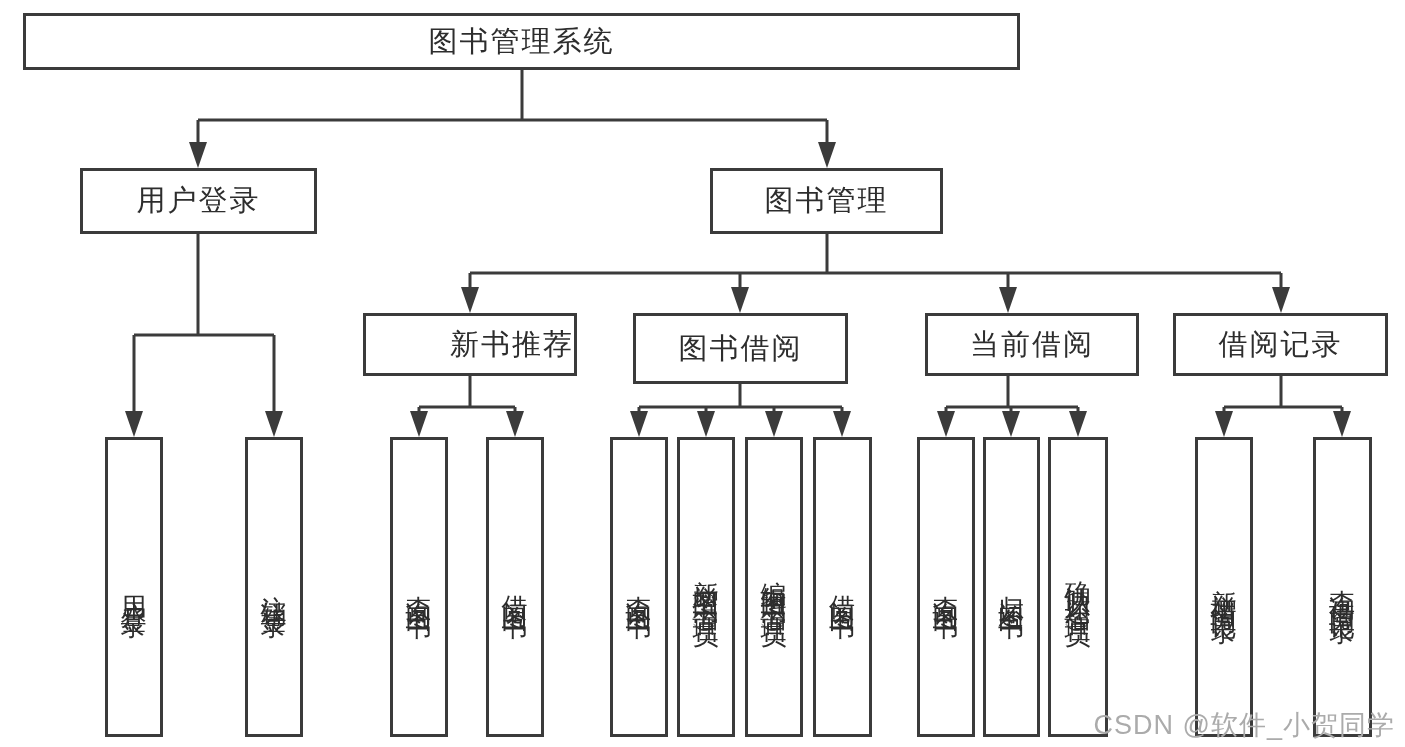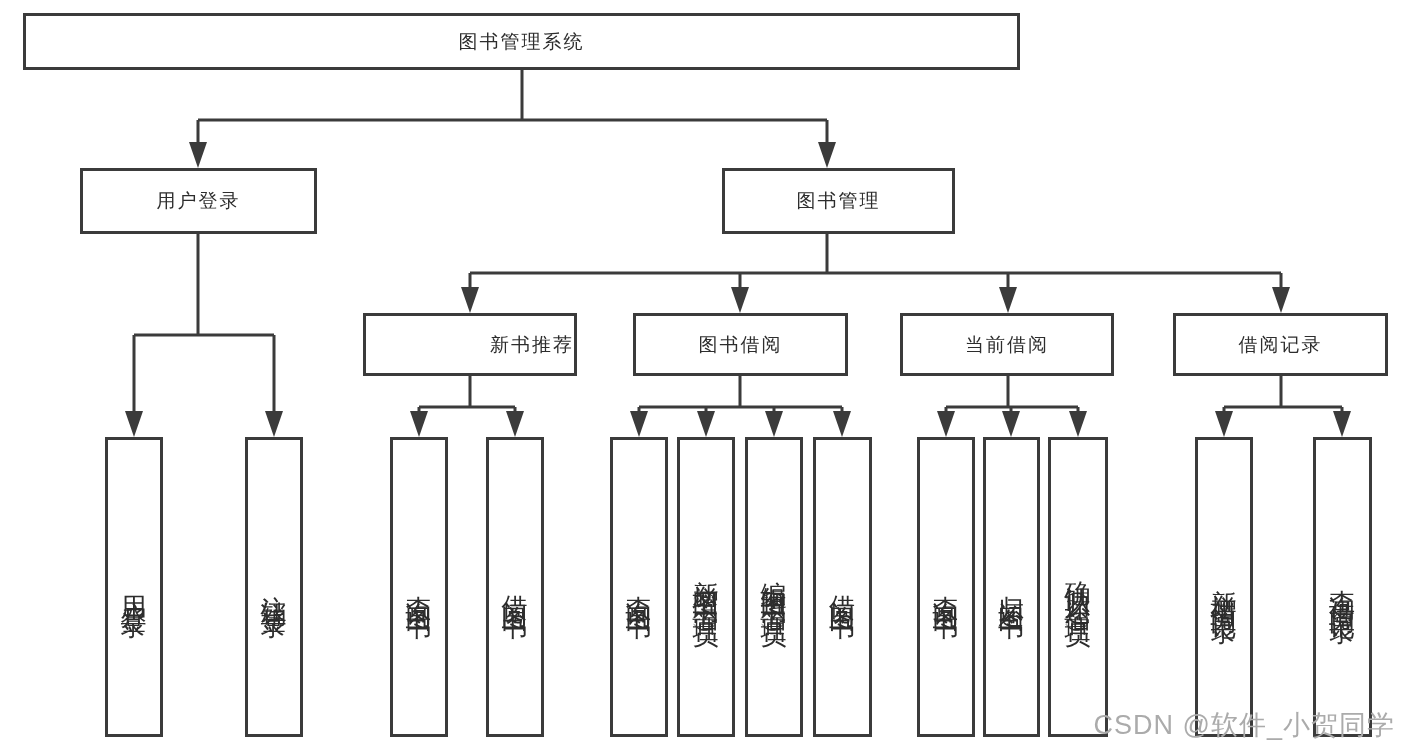--- a/index.html
+++ b/index.html
@@ -34,21 +34,21 @@
     box-sizing:border-box;
     border:3px solid var(--line-color);
     background:var(--bg);
     color:var(--text-color);
     display:flex;
     align-items:center;
     justify-content:center;
     z-index:2;
   }
   .node.h .label{
-    font-size:19px;
+    font-size:29px;
     letter-spacing:2px;
     white-space:nowrap;
   }
   .node.v .label{
     writing-mode:vertical-rl;
     -webkit-writing-mode:vertical-rl;
     font-size:26px;
     line-height:1;
     letter-spacing:6px;
     white-space:nowrap;
@@ -110,30 +110,30 @@
         <polygon points="1333,411 1351,411 1342,437" class="carrow"></polygon>
       </g>
     </svg>
   <div class="watermark">CSDN @软件_小贺同学</div>
 <div class="node h" style="left: 23px; top: 13px; width: 997px; height: 57px;">
       <span class="label">图书管理系统</span>
     </div>
     <div class="node h" style="left: 80px; top: 168px; width: 237px; height: 66px;">
       <span class="label">用户登录</span>
     </div>
-    <div class="node h" style="left: 710px; top: 168px; width: 233px; height: 66px; margin-left: 12px;">
+    <div class="node h" style="left: 710px; top: 168px; width: 233px; height: 66px;">
       <span class="label">图书管理</span>
     </div>
     <div class="node h" style="left: 363px; top: 313px; width: 214px; height: 63px; justify-content: flex-end;">
       <span class="label">新书推荐</span>
     </div>
-    <div class="node h" style="left: 633px; top: 313px; width: 215px; height: 63px;">
+    <div class="node h" style="left: 633px; top: 313px; width: 215px; height: 71px;">
       <span class="label">图书借阅</span>
     </div>
-    <div class="node h" style="left: 900px; top: 313px; width: 214px; height: 63px;">
+    <div class="node h" style="left: 925px; top: 313px; width: 214px; height: 63px;">
       <span class="label">当前借阅</span>
     </div>
     <div class="node h" style="left: 1173px; top: 313px; width: 215px; height: 63px;">
       <span class="label">借阅记录</span>
     </div>
     <div class="node v" style="left: 105px; top: 437px; width: 58px; height: 300px;">
       <span class="label">用户登录</span>
     </div>
     <div class="node v" style="left: 245px; top: 437px; width: 58px; height: 300px;">
       <span class="label">注销登录</span>

